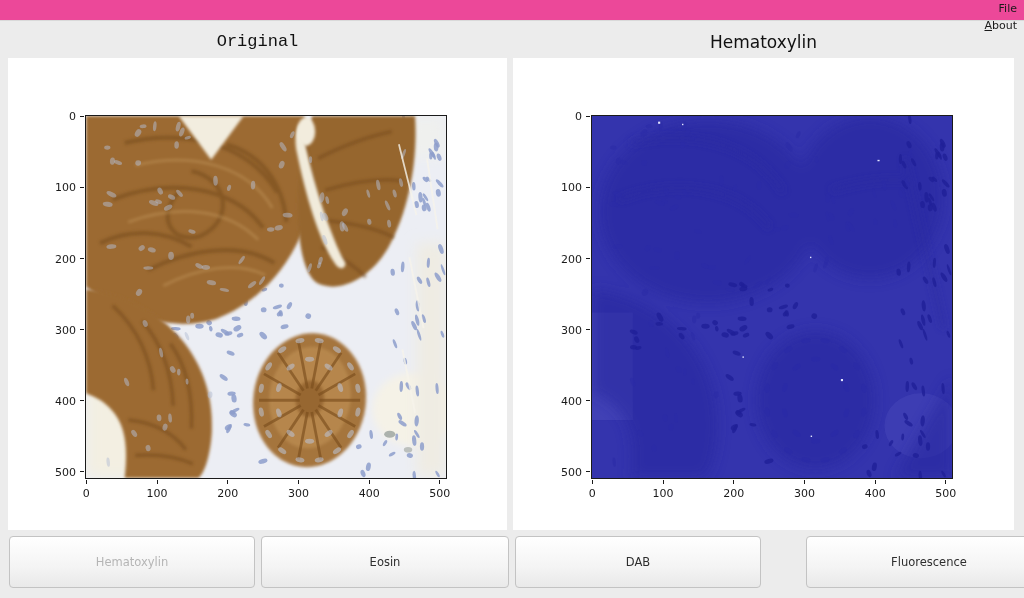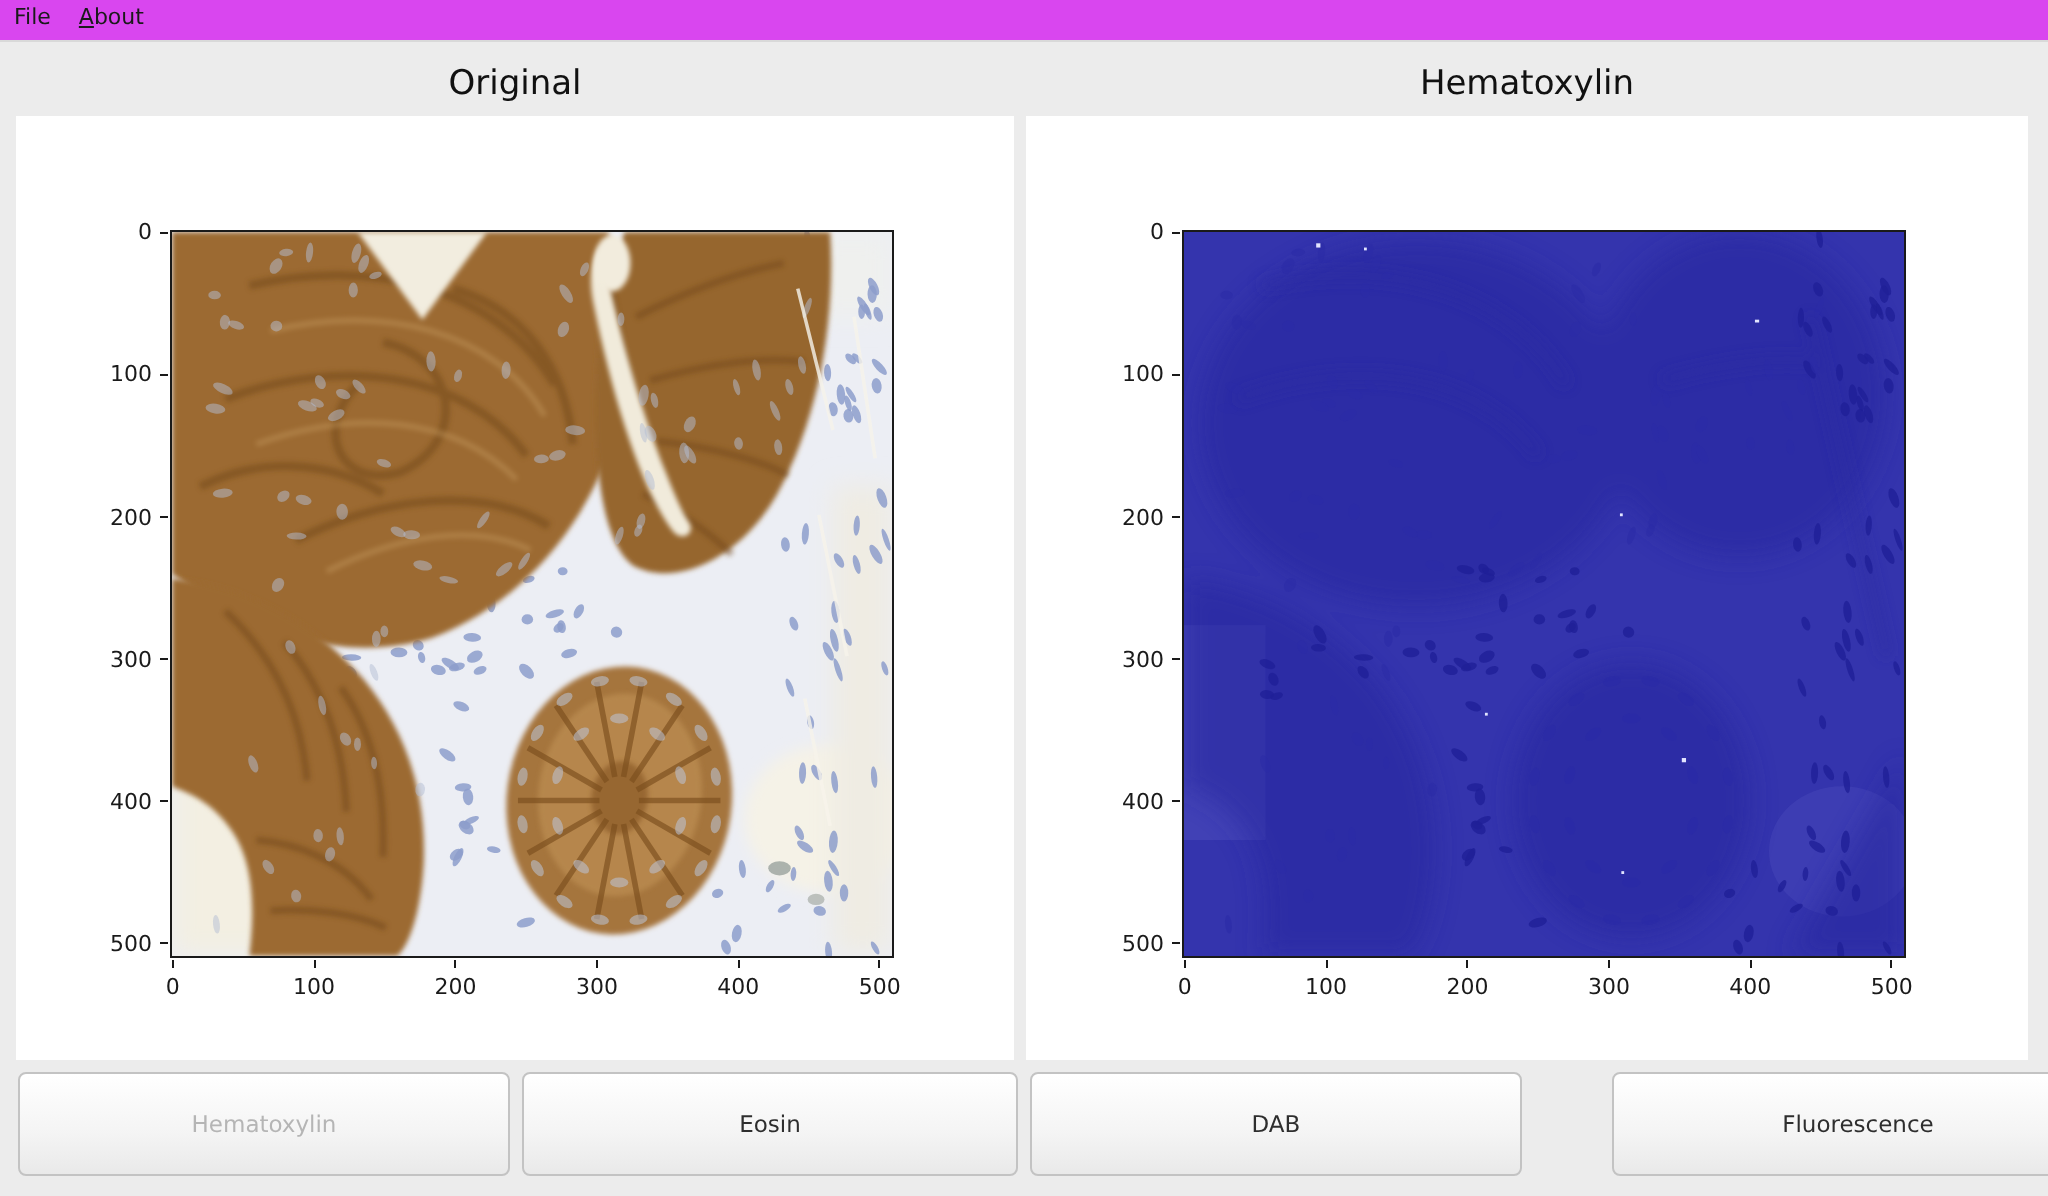--- a/index.html
+++ b/index.html
@@ -5,31 +5,31 @@
   html,body{margin:0;padding:0;}
   body{
     width:1024px;height:598px;overflow:hidden;position:relative;
     background:#ececec;
     font-family:"DejaVu Sans","Liberation Sans",sans-serif;
     -webkit-font-smoothing:antialiased;
   }
   
   .menubar{
     position:absolute;left:0;top:0;width:1024px;height:20px;
-    background:#d946ef;border-bottom:1px solid #d9d9d9;
-    display:flex;align-items:flex-start;font-size:11px;color:#1a1a1a;
+    background:#ec4899;border-bottom:1px solid #d9d9d9;
+    display:flex;align-items:flex-end;font-size:11px;color:#1a1a1a;flex-direction:column;
   }
   .menu-item{padding:2px 7px;cursor:default;}
   .menu-item u{text-decoration:underline;}
   
   .panel-title{
     position:absolute;top:29px;height:26px;line-height:26px;
     font-size:17px;color:#111;text-align:center;
   }
-  #title-left{left:8px;width:499px;}
+  #title-left{left:8px;width:499px;font-family:Liberation Mono, monospace;}
   #title-right{left:513px;width:501px;}
   
   .card{
     position:absolute;top:58px;height:472px;background:#ffffff;
   }
   #card-left{left:8px;width:499px;}
   #card-right{left:513px;width:501px;}
   
   .plot-area{
     position:absolute;top:57px;width:362px;height:364px;

